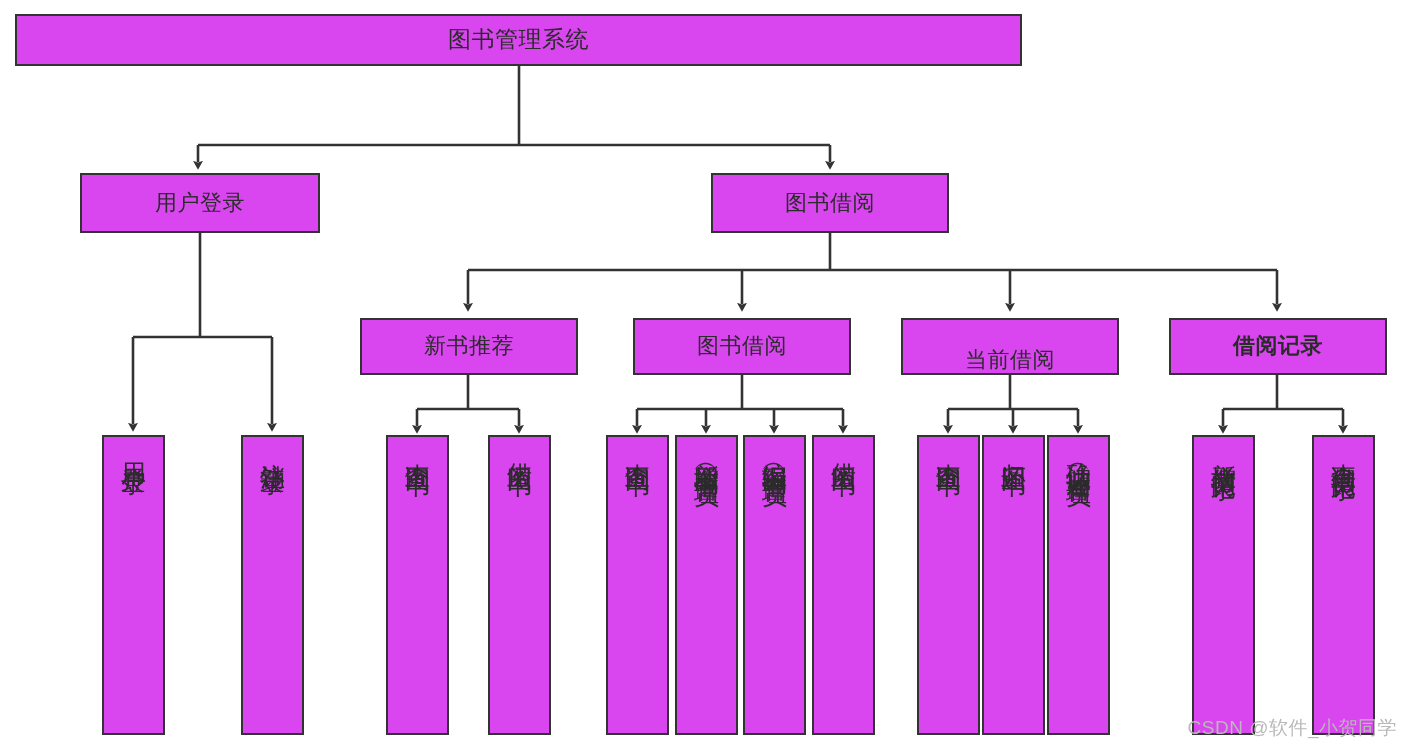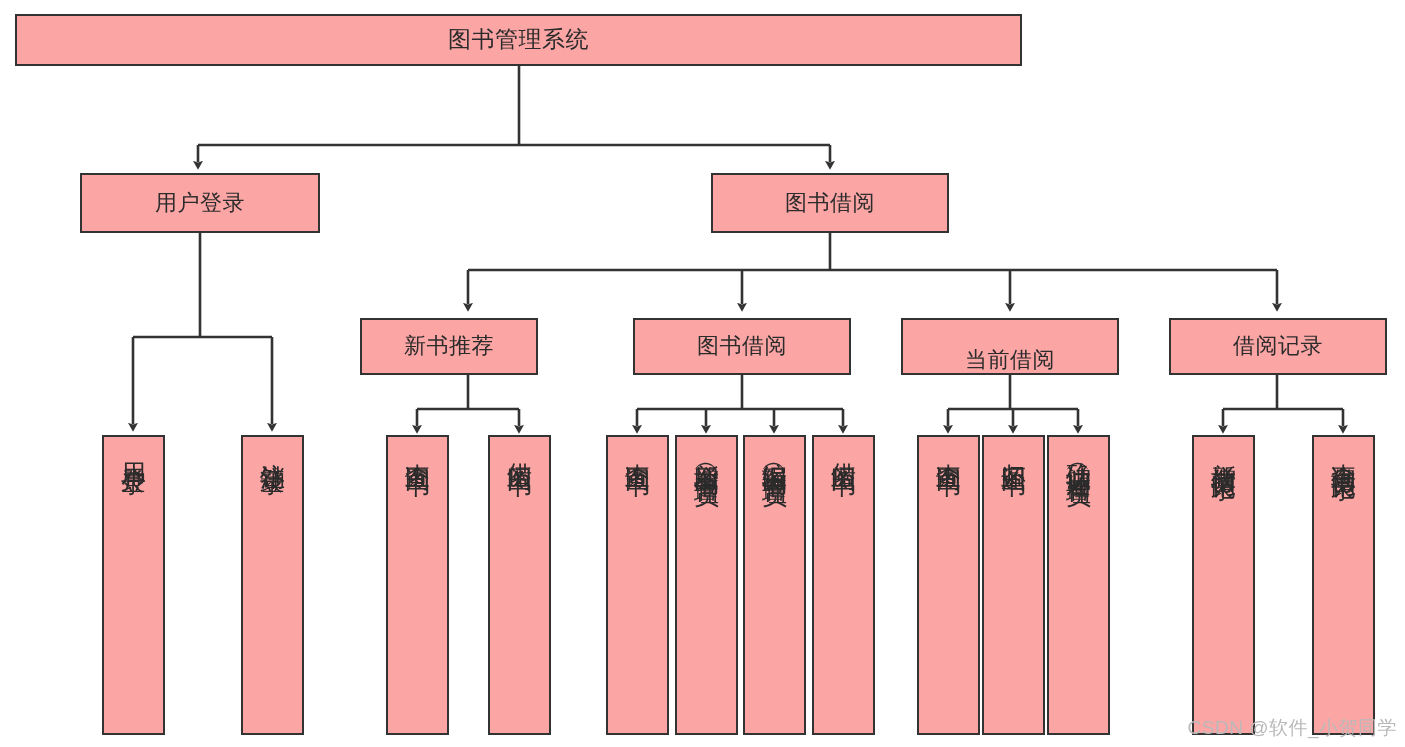--- a/index.html
+++ b/index.html
@@ -24,21 +24,21 @@
     position: absolute;
     left: 0;
     top: 0;
     width: 1405px;
     height: 747px;
     pointer-events: none;
   }
   .node {
     position: absolute;
     box-sizing: border-box;
-    background: #fca5a5;
+    background: #d946ef;
     border: 2.4px solid #333333;
     display: flex;
     align-items: center;
     justify-content: center;
     overflow: hidden;
   }
   .node .label {
     color: #2b2b2b;
     font-family: "Liberation Sans", sans-serif;
     line-height: 1.12;
@@ -135,30 +135,30 @@
     <span class="label">图书管理系统</span>
   </div>
 
   <div class="node horiz" style="left:80px; top:173px; width:240px; height:60px;">
     <span class="label">用户登录</span>
   </div>
   <div class="node horiz" style="left:711px; top:173px; width:238px; height:60px;">
     <span class="label">图书借阅</span>
   </div>
 
-  <div class="node horiz" style="left:360px; top:318px; width:178px; height:57px;">
+  <div class="node horiz" style="left:360px; top:318px; width:218px; height:57px;">
     <span class="label">新书推荐</span>
   </div>
   <div class="node horiz" style="left:633px; top:318px; width:218px; height:57px;">
     <span class="label">图书借阅</span>
   </div>
   <div class="node horiz" style="left:901px; top:318px; width:218px; height:57px;align-items:flex-end;">
     <span class="label">当前借阅</span>
   </div>
-  <div class="node horiz" style="left:1169px; top:318px; width:218px; height:57px;">
+  <div class="node horiz" style="left:1169px; top:318px; width:218px; height:57px;font-weight:bold;">
     <span class="label">借阅记录</span>
   </div>
 
   <div class="node vert" style="left:102px; top:435px; width:63px; height:300px;">
     <span class="label">用户登录</span>
   </div>
   <div class="node vert" style="left:241px; top:435px; width:63px; height:300px;">
     <span class="label">注销登录</span>
   </div>
 

